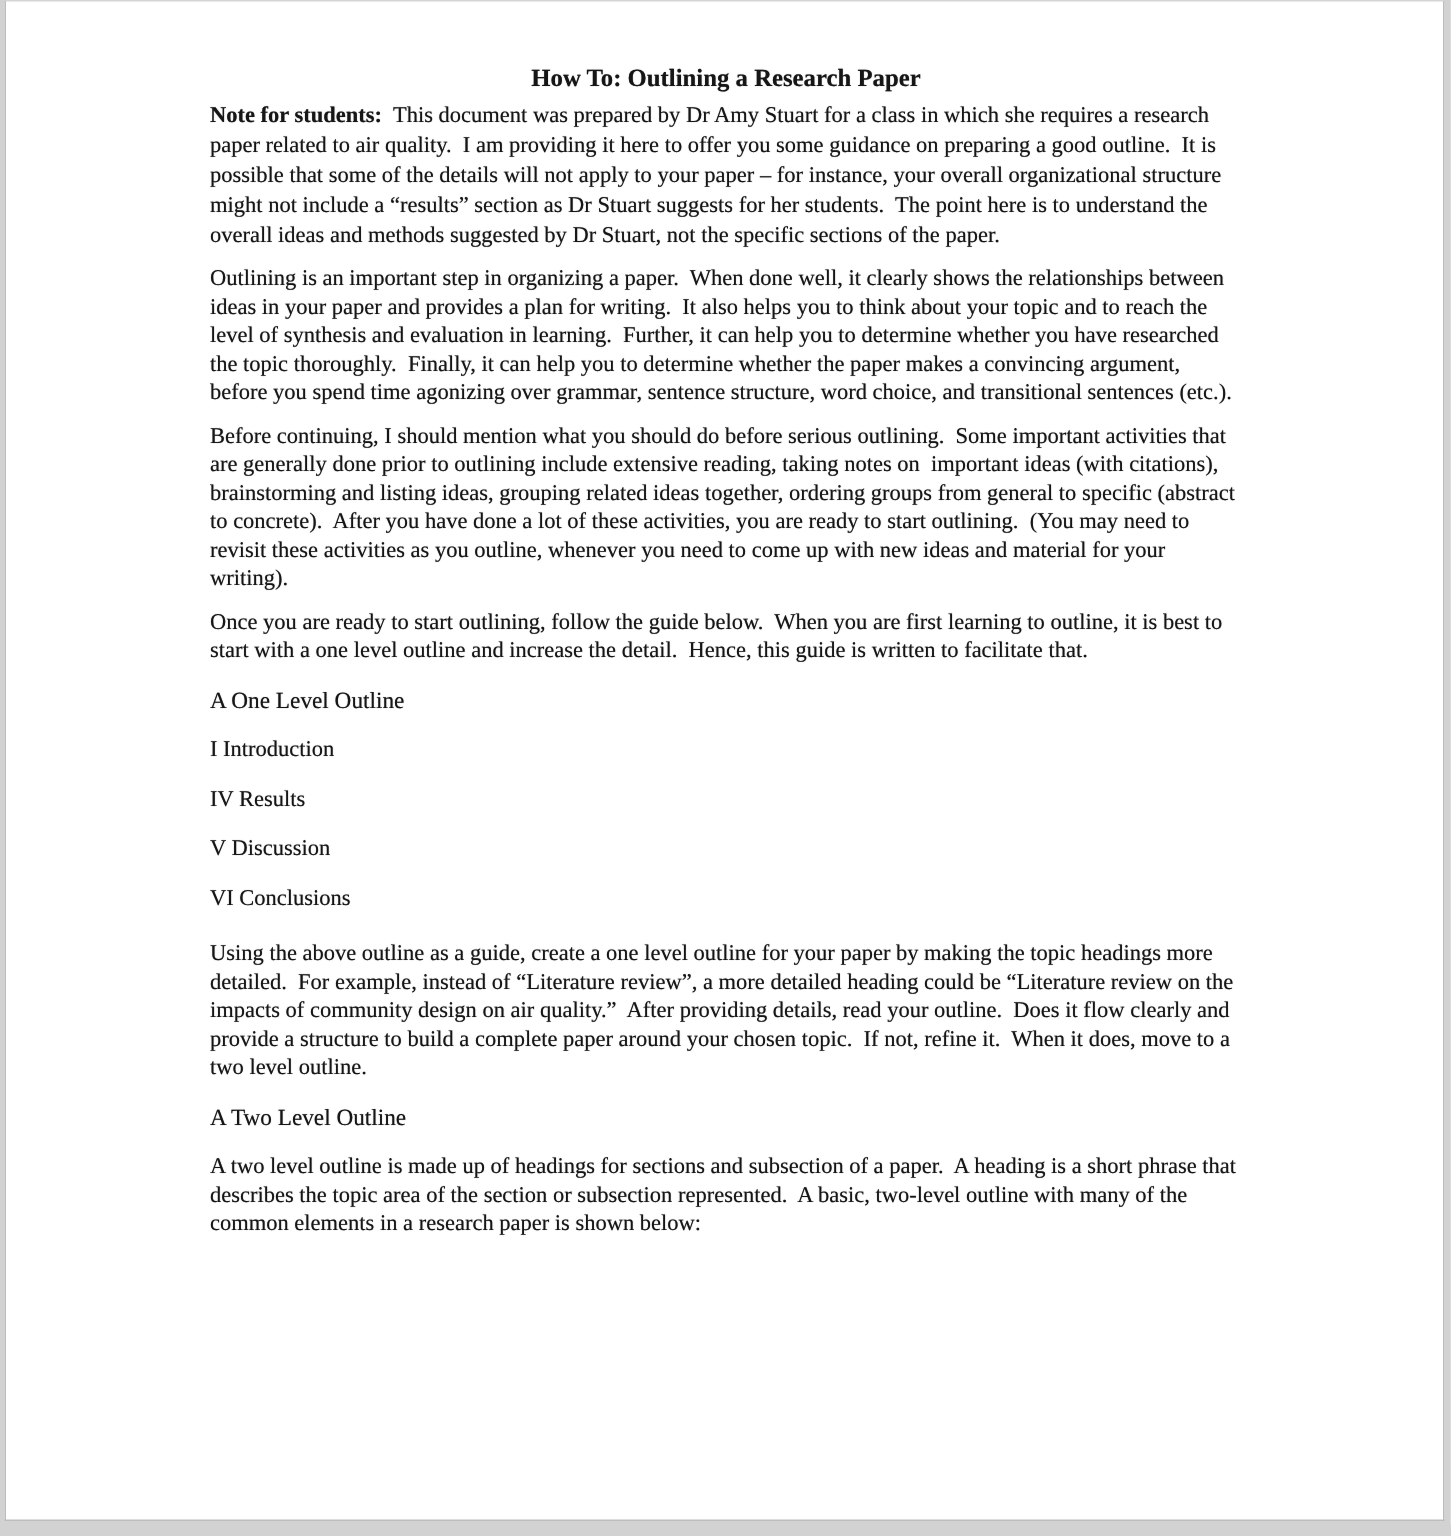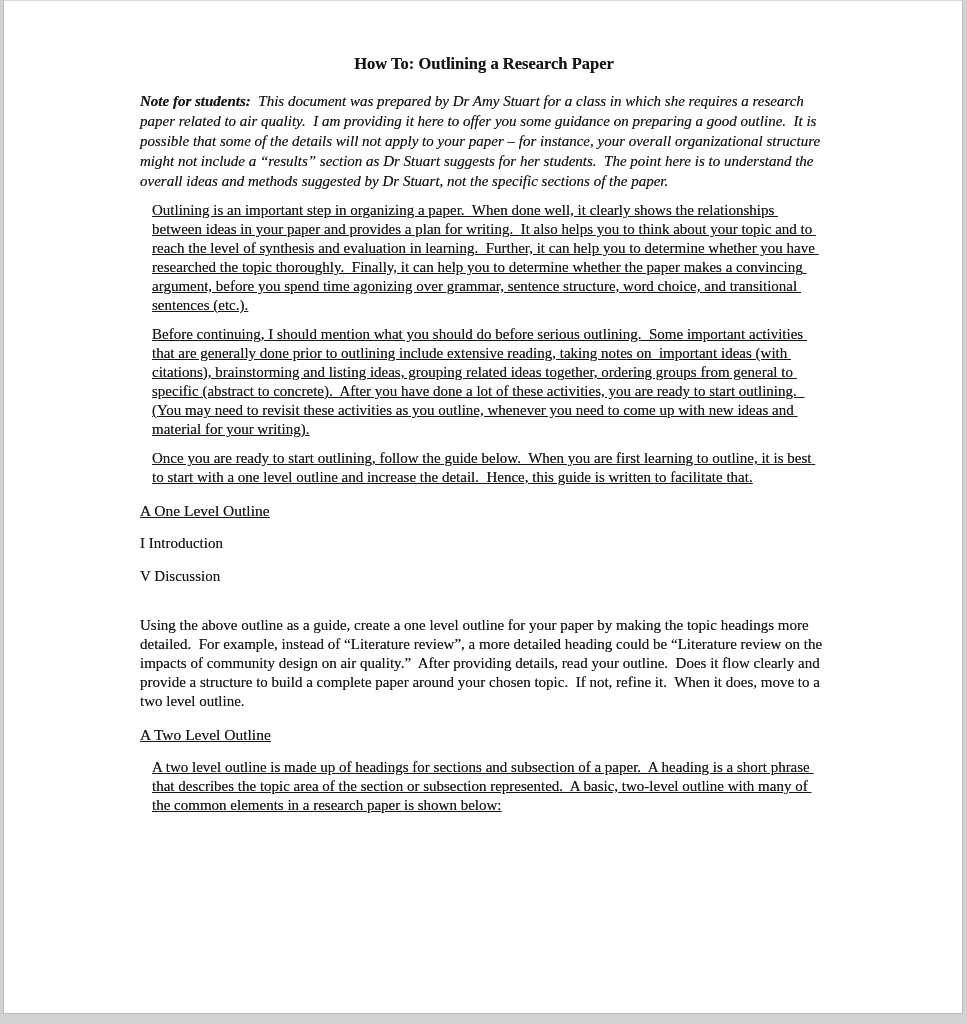--- a/index.html
+++ b/index.html
@@ -29,48 +29,45 @@
     line-height: 19px;
     text-shadow: 0 0 0.6px rgba(30,30,30,0.65);
   }
   .content p, .content h1, .content h2, .content div.outline-item {
     white-space: pre-wrap;
   }
   .doc-title {
     font-size: 16.5px;
     font-weight: bold;
     text-align: center;
-    margin: 16px;
+    margin: 4px;
     line-height: 22px;
   }
   .note {
-    font-style: italic;
     line-height: 20px;
     margin: 2px 0 10px 0;
   }
   .note .note-label {
     font-weight: bold;
   }
   .body-par {
-    margin: 10px 12px;
-    text-decoration: underline;
+    margin: 10px 0;
   }
   .section-heading {
     font-size: 15.5px;
     font-weight: normal;
-    text-decoration: underline;
     margin: 14px 0;
     line-height: 19px;
   }
   .outline-item {
     margin: 14px 0;
     line-height: 19px;
   }
   .guidance-par {
-    margin: 30px 0 10px 0;
+    margin: 18px 0 10px 0;
   }
 </style>
 </head>
 <body>
 
 <div class="page">
   <div class="content">
 
     <h1 class="doc-title">How To: Outlining a Research Paper</h1>
 
@@ -79,21 +76,23 @@
     <p class="body-par">Outlining is an important step in organizing a paper.  When done well, it clearly shows the relationships between ideas in your paper and provides a plan for writing.  It also helps you to think about your topic and to reach the level of synthesis and evaluation in learning.  Further, it can help you to determine whether you have researched the topic thoroughly.  Finally, it can help you to determine whether the paper makes a convincing argument, before you spend time agonizing over grammar, sentence structure, word choice, and transitional sentences (etc.).</p>
 
     <p class="body-par">Before continuing, I should mention what you should do before serious outlining.  Some important activities that are generally done prior to outlining include extensive reading, taking notes on  important ideas (with citations), brainstorming and listing ideas, grouping related ideas together, ordering groups from general to specific (abstract to concrete).  After you have done a lot of these activities, you are ready to start outlining.  (You may need to revisit these activities as you outline, whenever you need to come up with new ideas and material for your writing).</p>
 
     <p class="body-par">Once you are ready to start outlining, follow the guide below.  When you are first learning to outline, it is best to start with a one level outline and increase the detail.  Hence, this guide is written to facilitate that.</p>
 
     <h2 class="section-heading">A One Level Outline</h2>
 
 
     <div class="outline-item">I Introduction</div>
+    <div class="outline-item">IV Results</div>
     <div class="outline-item">V Discussion</div>
+    <div class="outline-item">VI Conclusions</div>
 
     <p class="guidance-par">Using the above outline as a guide, create a one level outline for your paper by making the topic headings more detailed.  For example, instead of “Literature review”, a more detailed heading could be “Literature review on the impacts of community design on air quality.”  After providing details, read your outline.  Does it flow clearly and provide a structure to build a complete paper around your chosen topic.  If not, refine it.  When it does, move to a two level outline.</p>
 
     <h2 class="section-heading">A Two Level Outline</h2>
 
     <p class="body-par">A two level outline is made up of headings for sections and subsection of a paper.  A heading is a short phrase that describes the topic area of the section or subsection represented.  A basic, two-level outline with many of the common elements in a research paper is shown below:</p>
 
   </div>
 </div>
 

